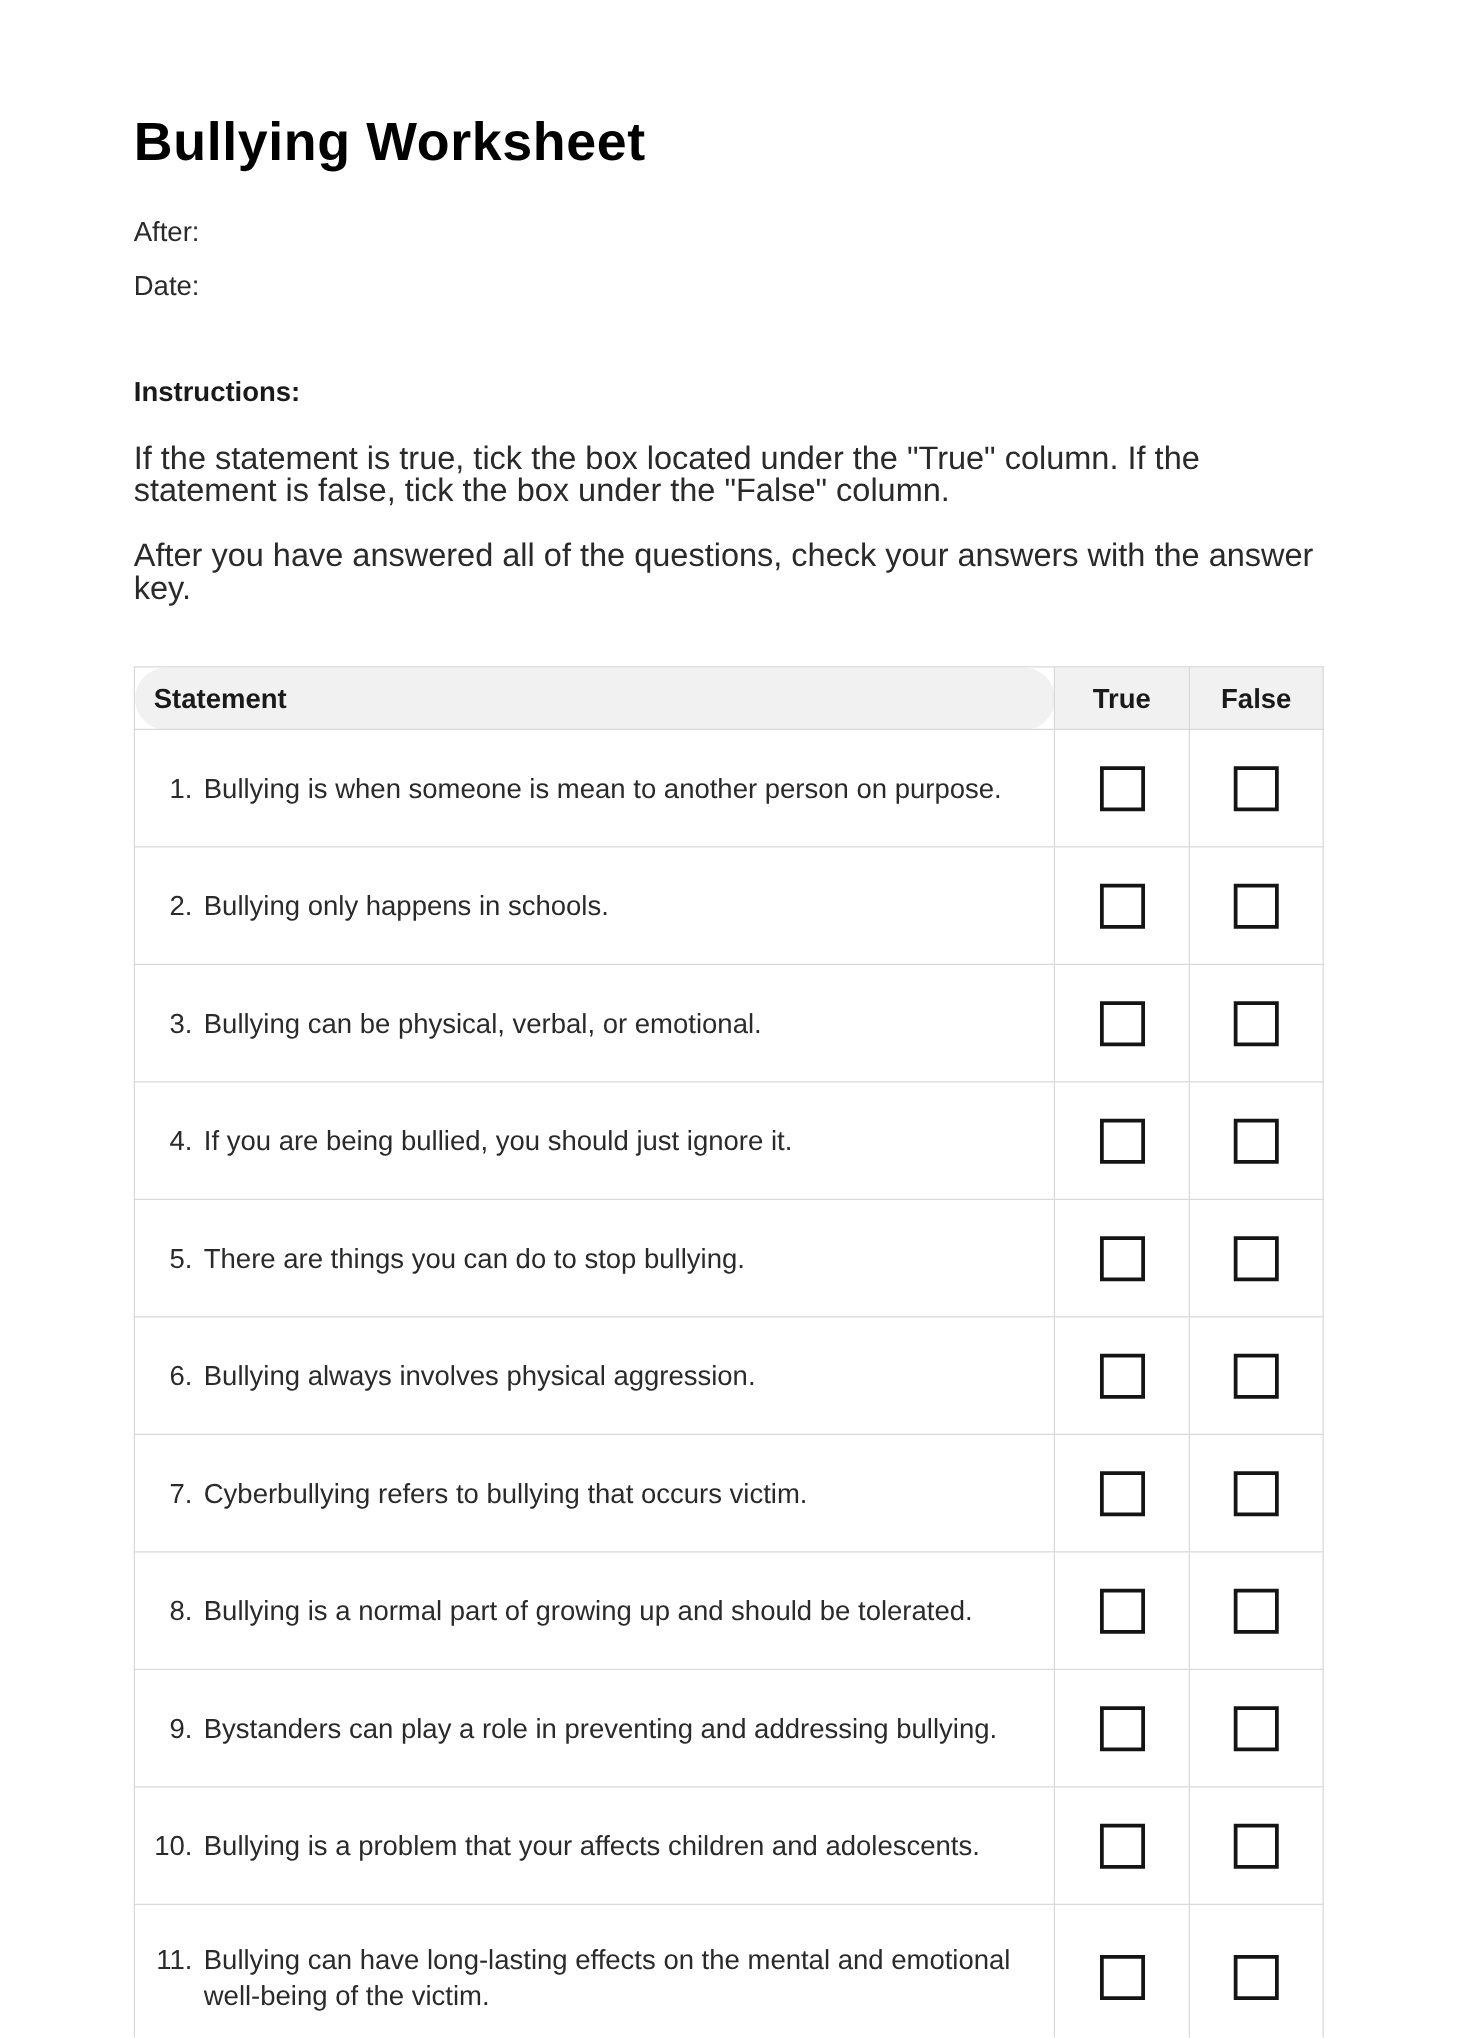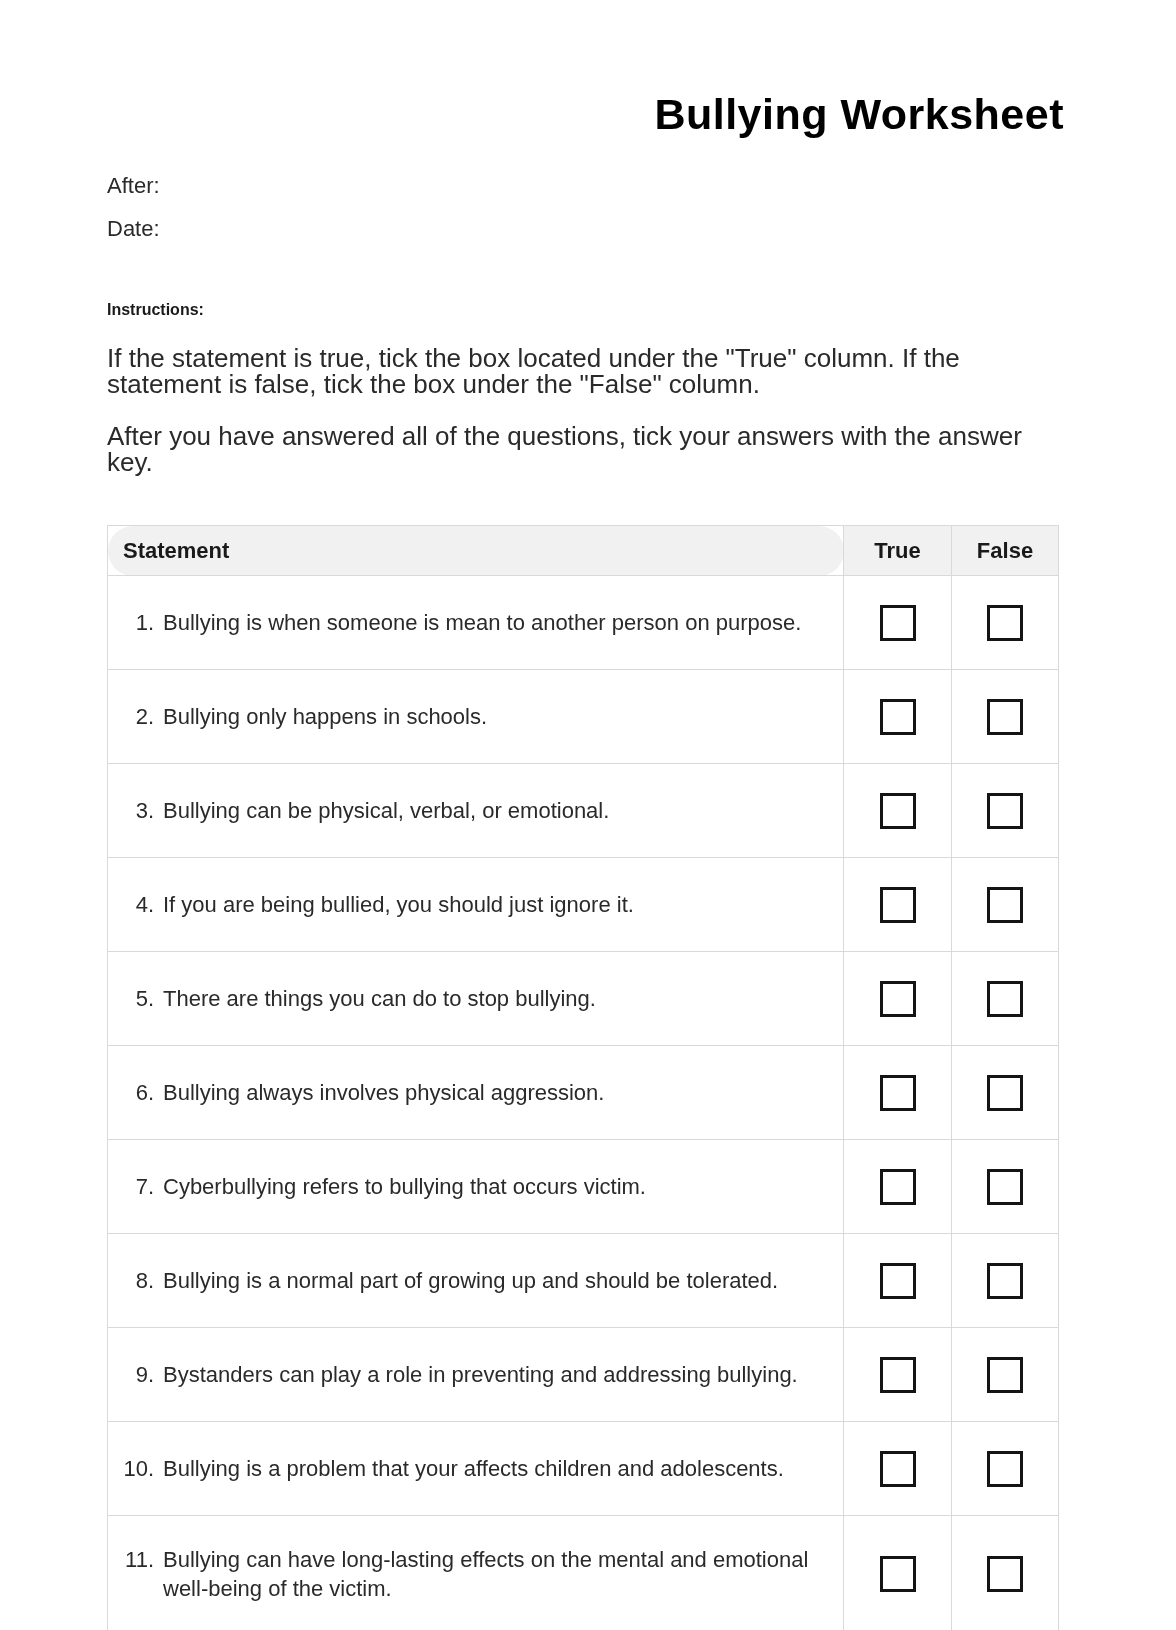--- a/index.html
+++ b/index.html
@@ -14,40 +14,40 @@
   .page {
     width: 1176px;
     height: 1630px;
     position: relative;
   }
   .content {
     margin-left: 107px;
     width: 957px;
   }
   h1.doc-title {
-    text-align: right;
+    text-align: left;
     font-size: 43px;
     font-weight: bold;
     color: #000000;
     padding-top: 93px;
     line-height: 1.0;
     letter-spacing: 0.5px;
   }
   .meta {
     margin-top: 36px;
   }
   .meta-row {
     font-size: 22px;
     line-height: 28px;
     margin-bottom: 15px;
     color: #2a2a2a;
   }
   .instructions-heading {
     margin-top: 58px;
-    font-size: 16px;
+    font-size: 22px;
     font-weight: bold;
     color: #1a1a1a;
   }
   .para {
     font-size: 26px;
     line-height: 26px;
     margin-top: 26px;
     max-width: 945px;
     color: #2a2a2a;
   }
@@ -135,21 +135,21 @@
       <div class="meta-row">
         <span>Date:</span>
         <span></span>
       </div>
     </div>
 
     <div class="instructions-heading">Instructions:</div>
 
     <p class="para">If the statement is true, tick the box located under the "True" column. If the statement is false, tick the box under the "False" column.</p>
 
-    <p class="para">After you have answered all of the questions, tick your answers with the answer key.</p>
+    <p class="para">After you have answered all of the questions, check your answers with the answer key.</p>
 
     <table class="tf-table">
       <colgroup>
         <col class="col-statement">
         <col class="col-true">
         <col class="col-false">
       </colgroup>
       <thead>
         <tr>
           <th class="h-statement">Statement</th>

